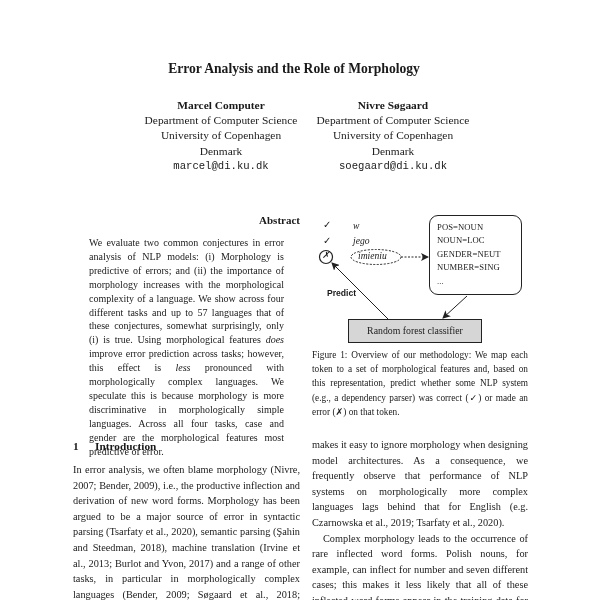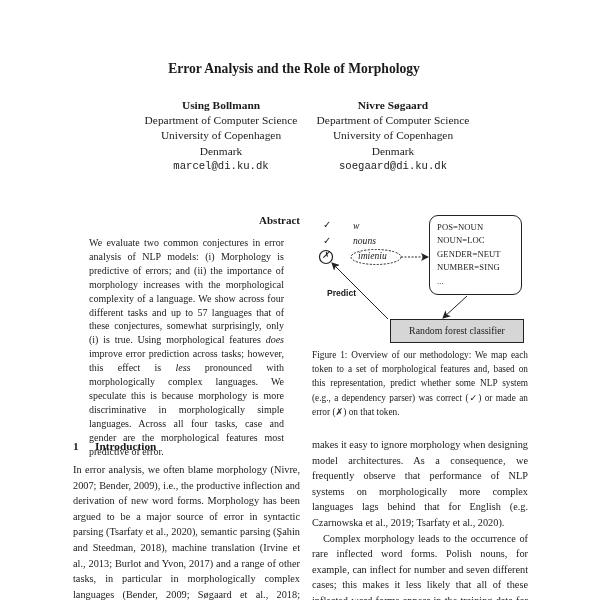--- a/index.html
+++ b/index.html
@@ -24,33 +24,33 @@
   .indent { text-indent: 11px; }
 
   .figure { top: 205px; left: 305px; width: 235px; height: 140px; }
   .caption { top: 348px; left: 312px; width: 216px; font-size: 9.3px; line-height: 14.2px; text-align: justify; }
 
   .fig-text { position: absolute; font-size: 9.6px; font-style: italic; }
   .feat-box { position: absolute; left: 124px; top: 10px; width: 93px; height: 80px; border: 1.6px solid #222;
               border-radius: 9px; box-sizing: border-box; padding: 5px 0 0 7px; font-size: 8.6px; line-height: 13.4px;
               font-family: "Liberation Serif", serif; letter-spacing: 0.1px; }
   .rf-box { position: absolute; left: 43px; top: 114px; width: 134px; height: 24px; background: #d6d6d6;
-            border: 1.6px solid #222; box-sizing: border-box; text-align: center; font-size: 9.8px; line-height: 21px; margin-left: 42px; }
+            border: 1.6px solid #222; box-sizing: border-box; text-align: center; font-size: 9.8px; line-height: 21px; }
   .predict { position: absolute; left: 22px; top: 83px; font-family: "Liberation Sans", "DejaVu Sans", sans-serif;
              font-weight: bold; font-size: 8.6px; }
   .check { position: absolute; font-size: 10px; font-style: normal; }
   svg.arrows { position: absolute; left: 0; top: 0; overflow: visible; }
 </style>
 </head>
 <body>
 
 <div class="abs title">Error Analysis and the Role of Morphology</div>
 
 <div class="abs author a1">
-  <div class="name">Using Bollmann</div>
+  <div class="name">Marcel Computer</div>
   <div>Department of Computer Science</div>
   <div>University of Copenhagen</div>
   <div>Denmark</div>
   <div class="email">marcel@di.ku.dk</div>
 </div>
 
 <div class="abs author a2">
   <div class="name">Nivre Søgaard</div>
   <div>Department of Computer Science</div>
   <div>University of Copenhagen</div>
@@ -87,21 +87,21 @@
     <line x1="96" y1="52" x2="123" y2="52" stroke="#222" stroke-width="1" stroke-dasharray="2,1.5" marker-end="url(#ah)"></line>
 
     <line x1="162" y1="91" x2="138" y2="113" stroke="#222" stroke-width="1" marker-end="url(#ah)"></line>
 
     <line x1="83" y1="114" x2="27" y2="58" stroke="#222" stroke-width="1" marker-end="url(#ah)"></line>
   </svg>
 
   <span class="check" style="left:18px; top:14px;">✓</span>
   <span class="fig-text" style="left:48px; top:15px;">w</span>
   <span class="check" style="left:18px; top:30px;">✓</span>
-  <span class="fig-text" style="left:48px; top:30px;">nouns</span>
+  <span class="fig-text" style="left:48px; top:30px;">jego</span>
   <span class="check" style="left:17px; top:45px; font-style:italic; font-size:9px;">✗</span>
   <span class="fig-text" style="left:53px; top:45px;">imieniu</span>
 
   <div class="feat-box">
     <div>POS=NOUN</div>
     <div>NOUN=LOC</div>
     <div>GENDER=NEUT</div>
     <div>NUMBER=SING</div>
     <div>...</div>
   </div>

